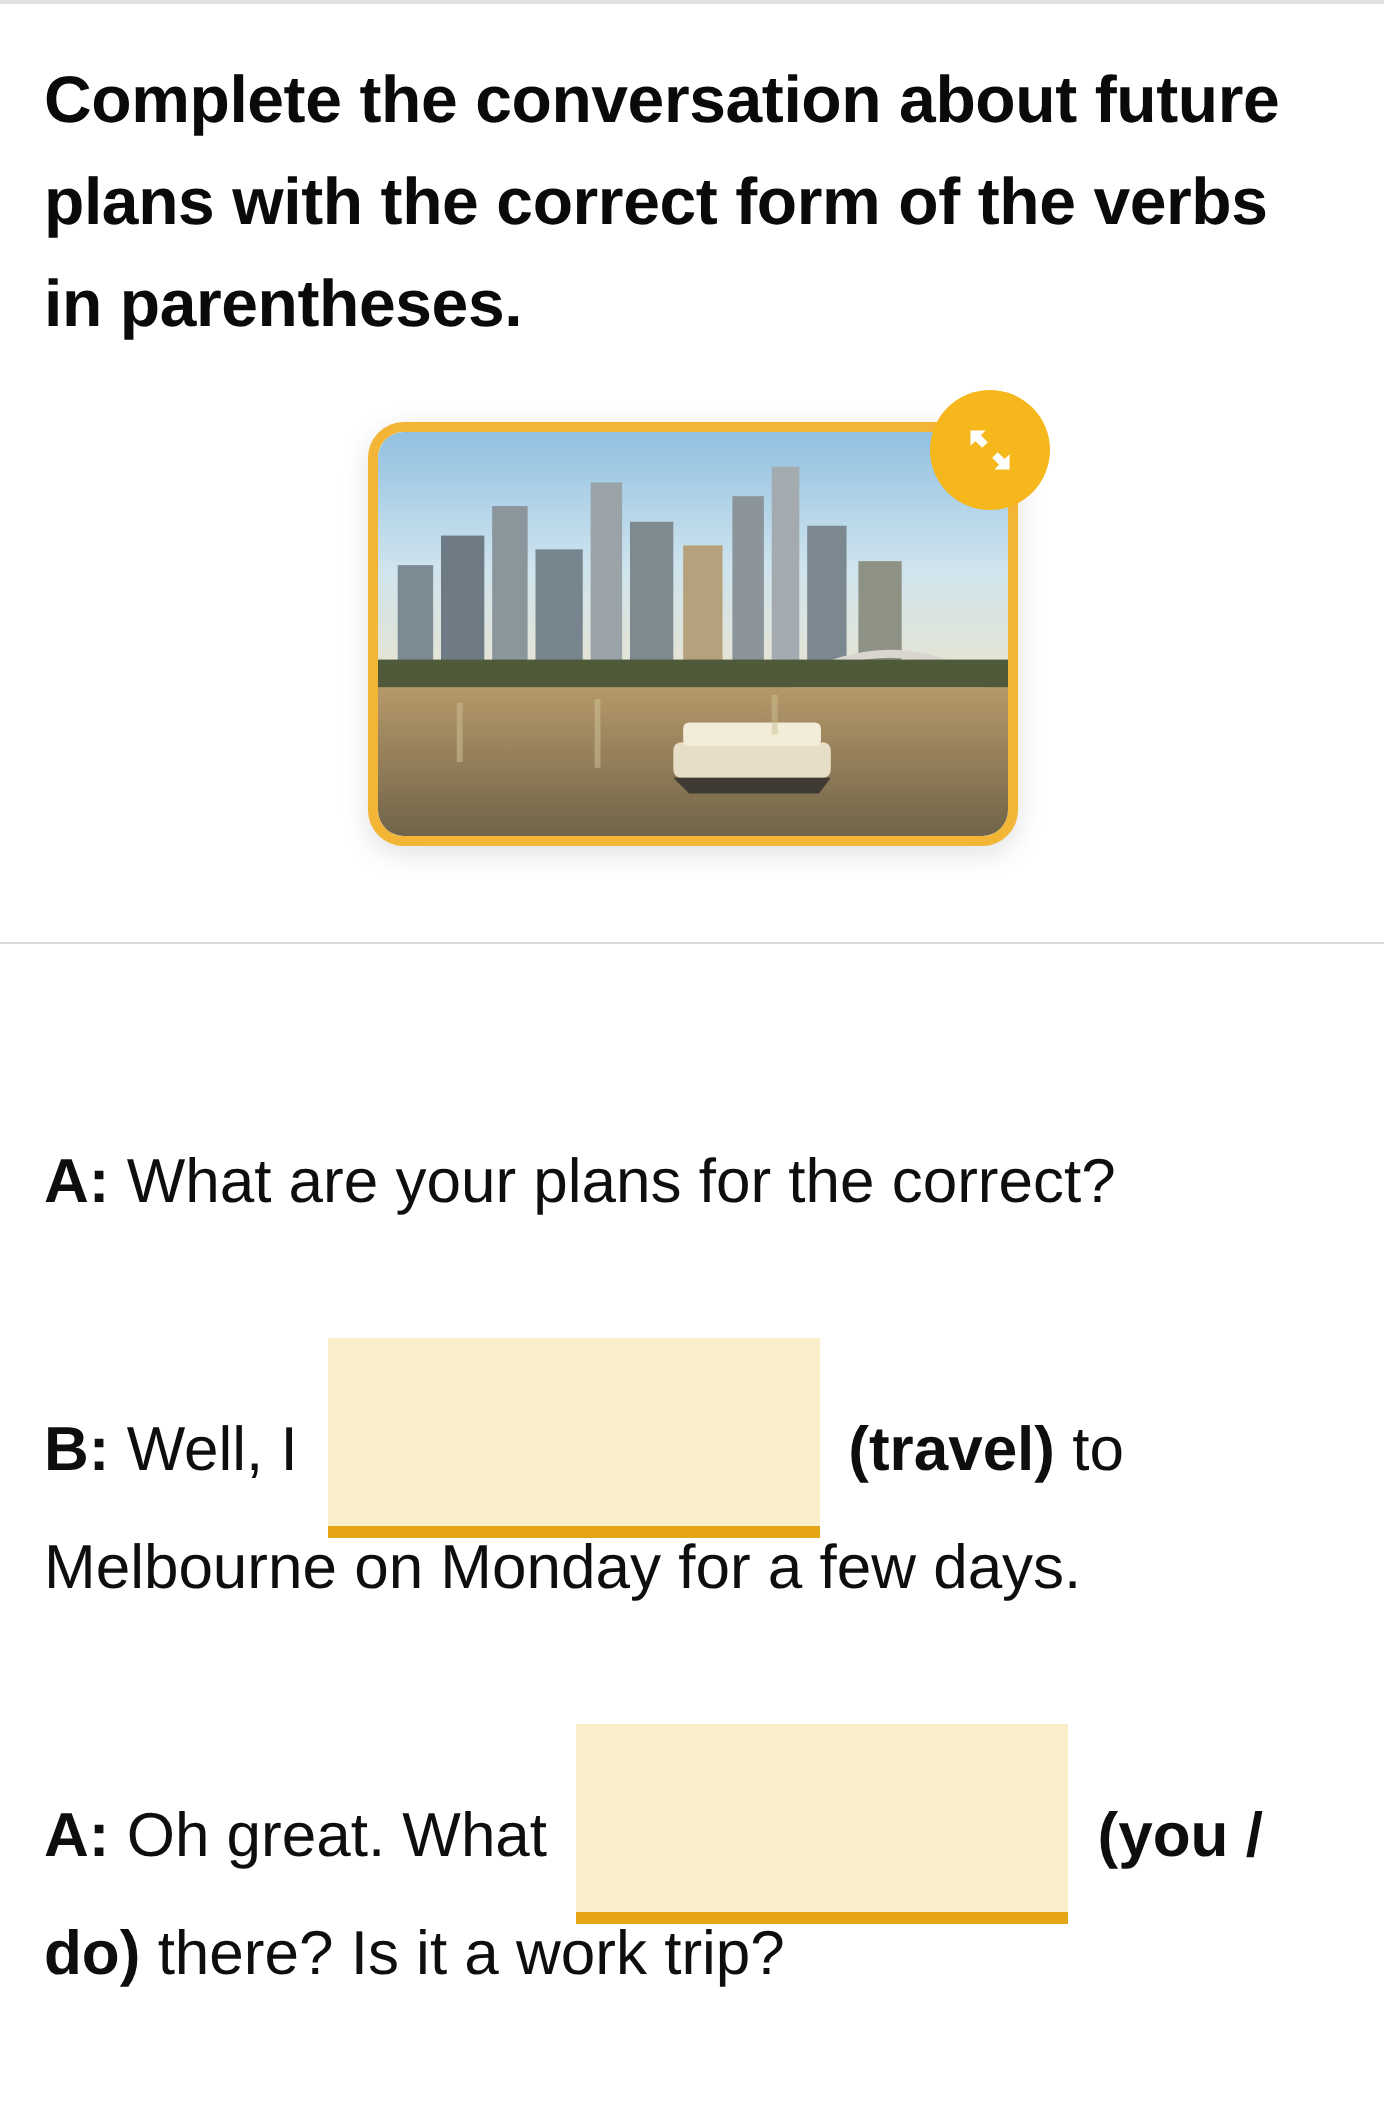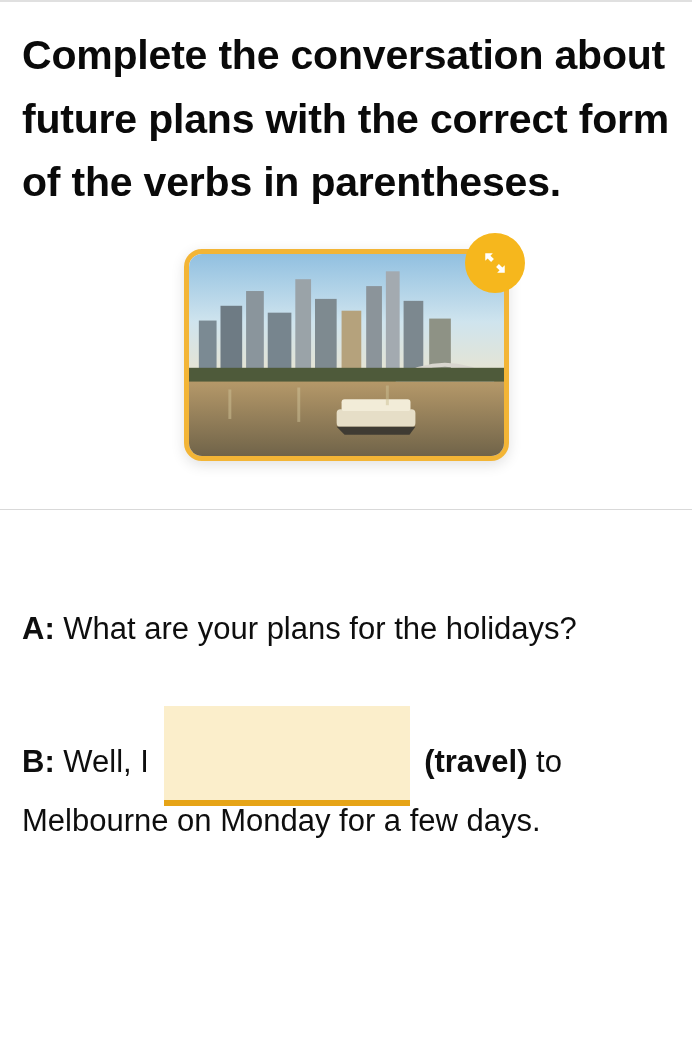--- a/index.html
+++ b/index.html
@@ -8,21 +8,21 @@
 
   .top-section {
     border-top: 2px solid #e0e0e0;
     padding: 22px 22px 48px 22px;
     border-bottom: 1px solid #d9d9d9;
     background: #fff;
   }
 
   .instruction {
     font-weight: 800;
-    font-size: 41px;
+    font-size: 33px;
     line-height: 1.55;
     letter-spacing: -0.2px;
     color: #0a0a0a;
   }
 
   .image-wrap {
     position: relative;
     width: 325px;
     margin: 34px auto 0 auto;
   }
@@ -141,23 +141,26 @@
       <svg viewBox="0 0 24 24">
         <path d="M3 3 L10 3 L7.8 5.2 L11 8.4 L8.4 11 L5.2 7.8 L3 10 Z M21 21 L14 21 L16.2 18.8 L13 15.6 L15.6 13 L18.8 16.2 L21 14 Z"></path>
       </svg>
     </div>
   </div>
 </div>
 
 <div class="body-section">
 
   <p class="para">
-    <span class="speaker">A:</span><span> What are your plans for the holidays?</span>
+    <span class="speaker">A:</span><span> What are your plans for the correct?</span>
   </p>
 
   <p class="para">
     <span class="speaker">B:</span><span> Well, I </span><input type="text" class="blank-input" style=""> <span class="verb">(travel)</span><span> to Melbourne on Monday for a few days.</span>
   </p>
 
+  <p class="para">
+    <span class="speaker">A:</span><span> Oh great. What </span><input type="text" class="blank-input" style=""> <span class="verb">(you / do)</span><span> there? Is it a work trip?</span>
+  </p>
 
 </div>
 
 <div class="fade-bottom"></div>
 
 </body></html>

